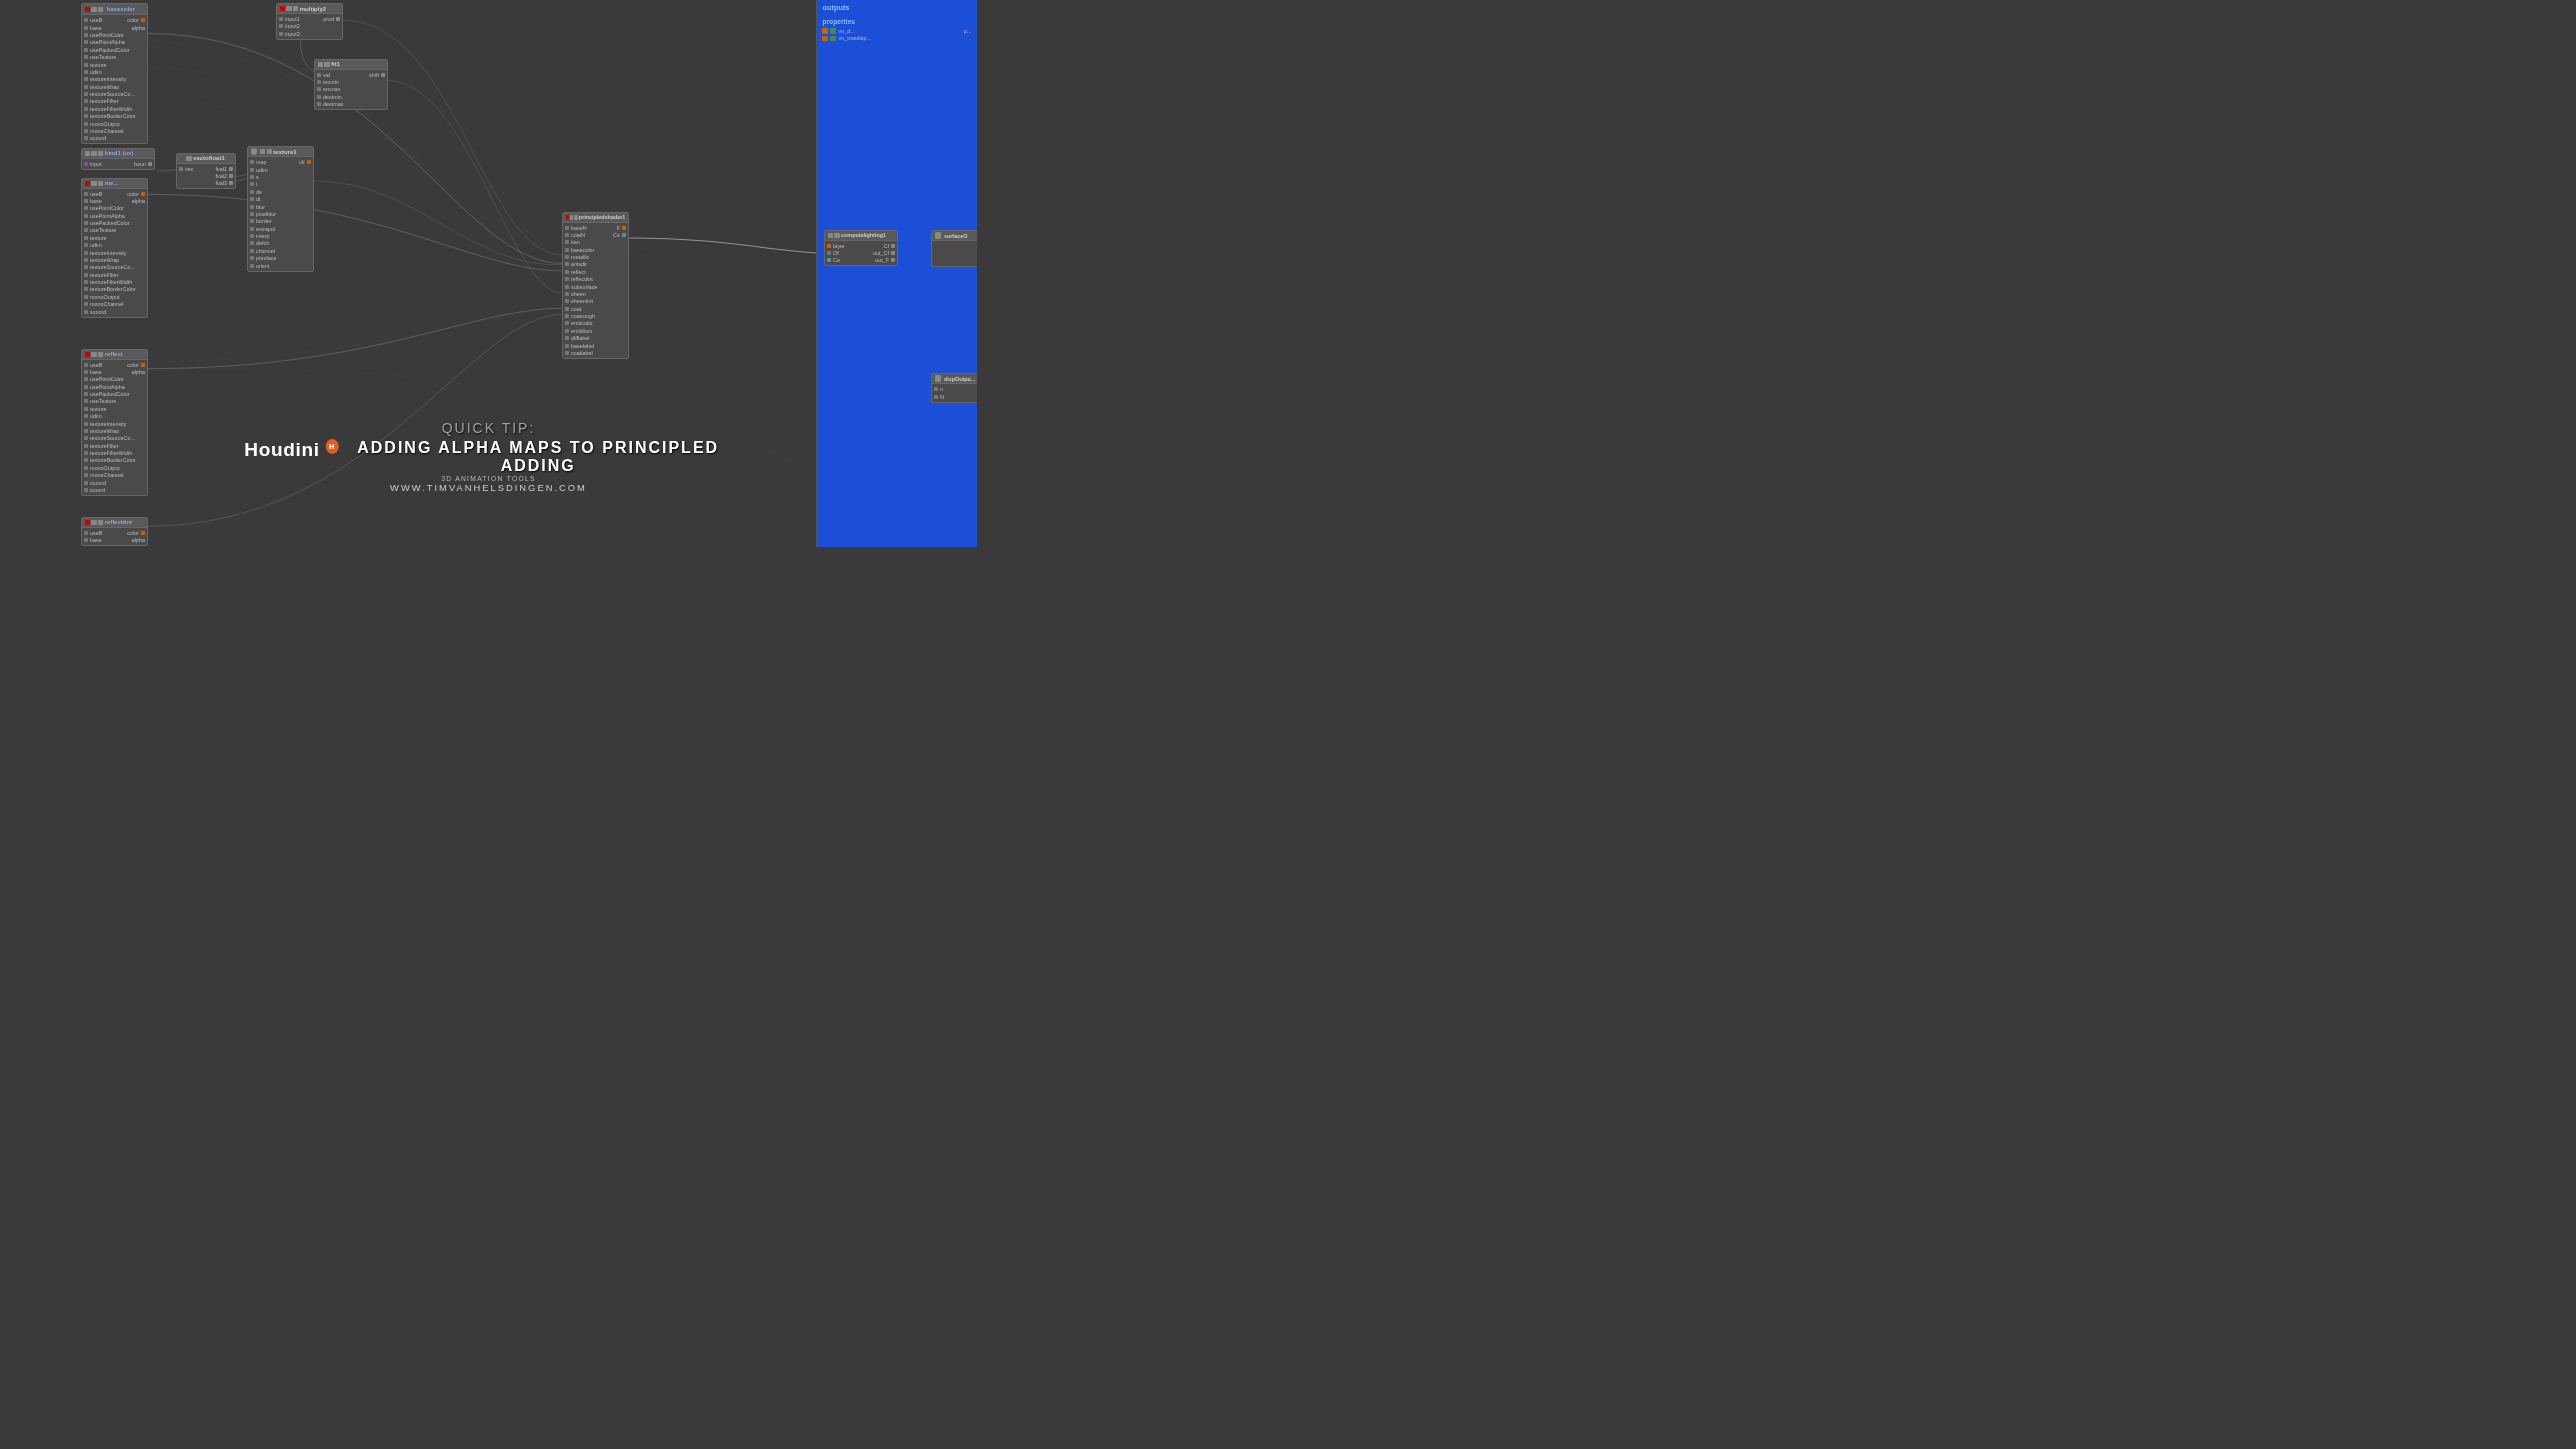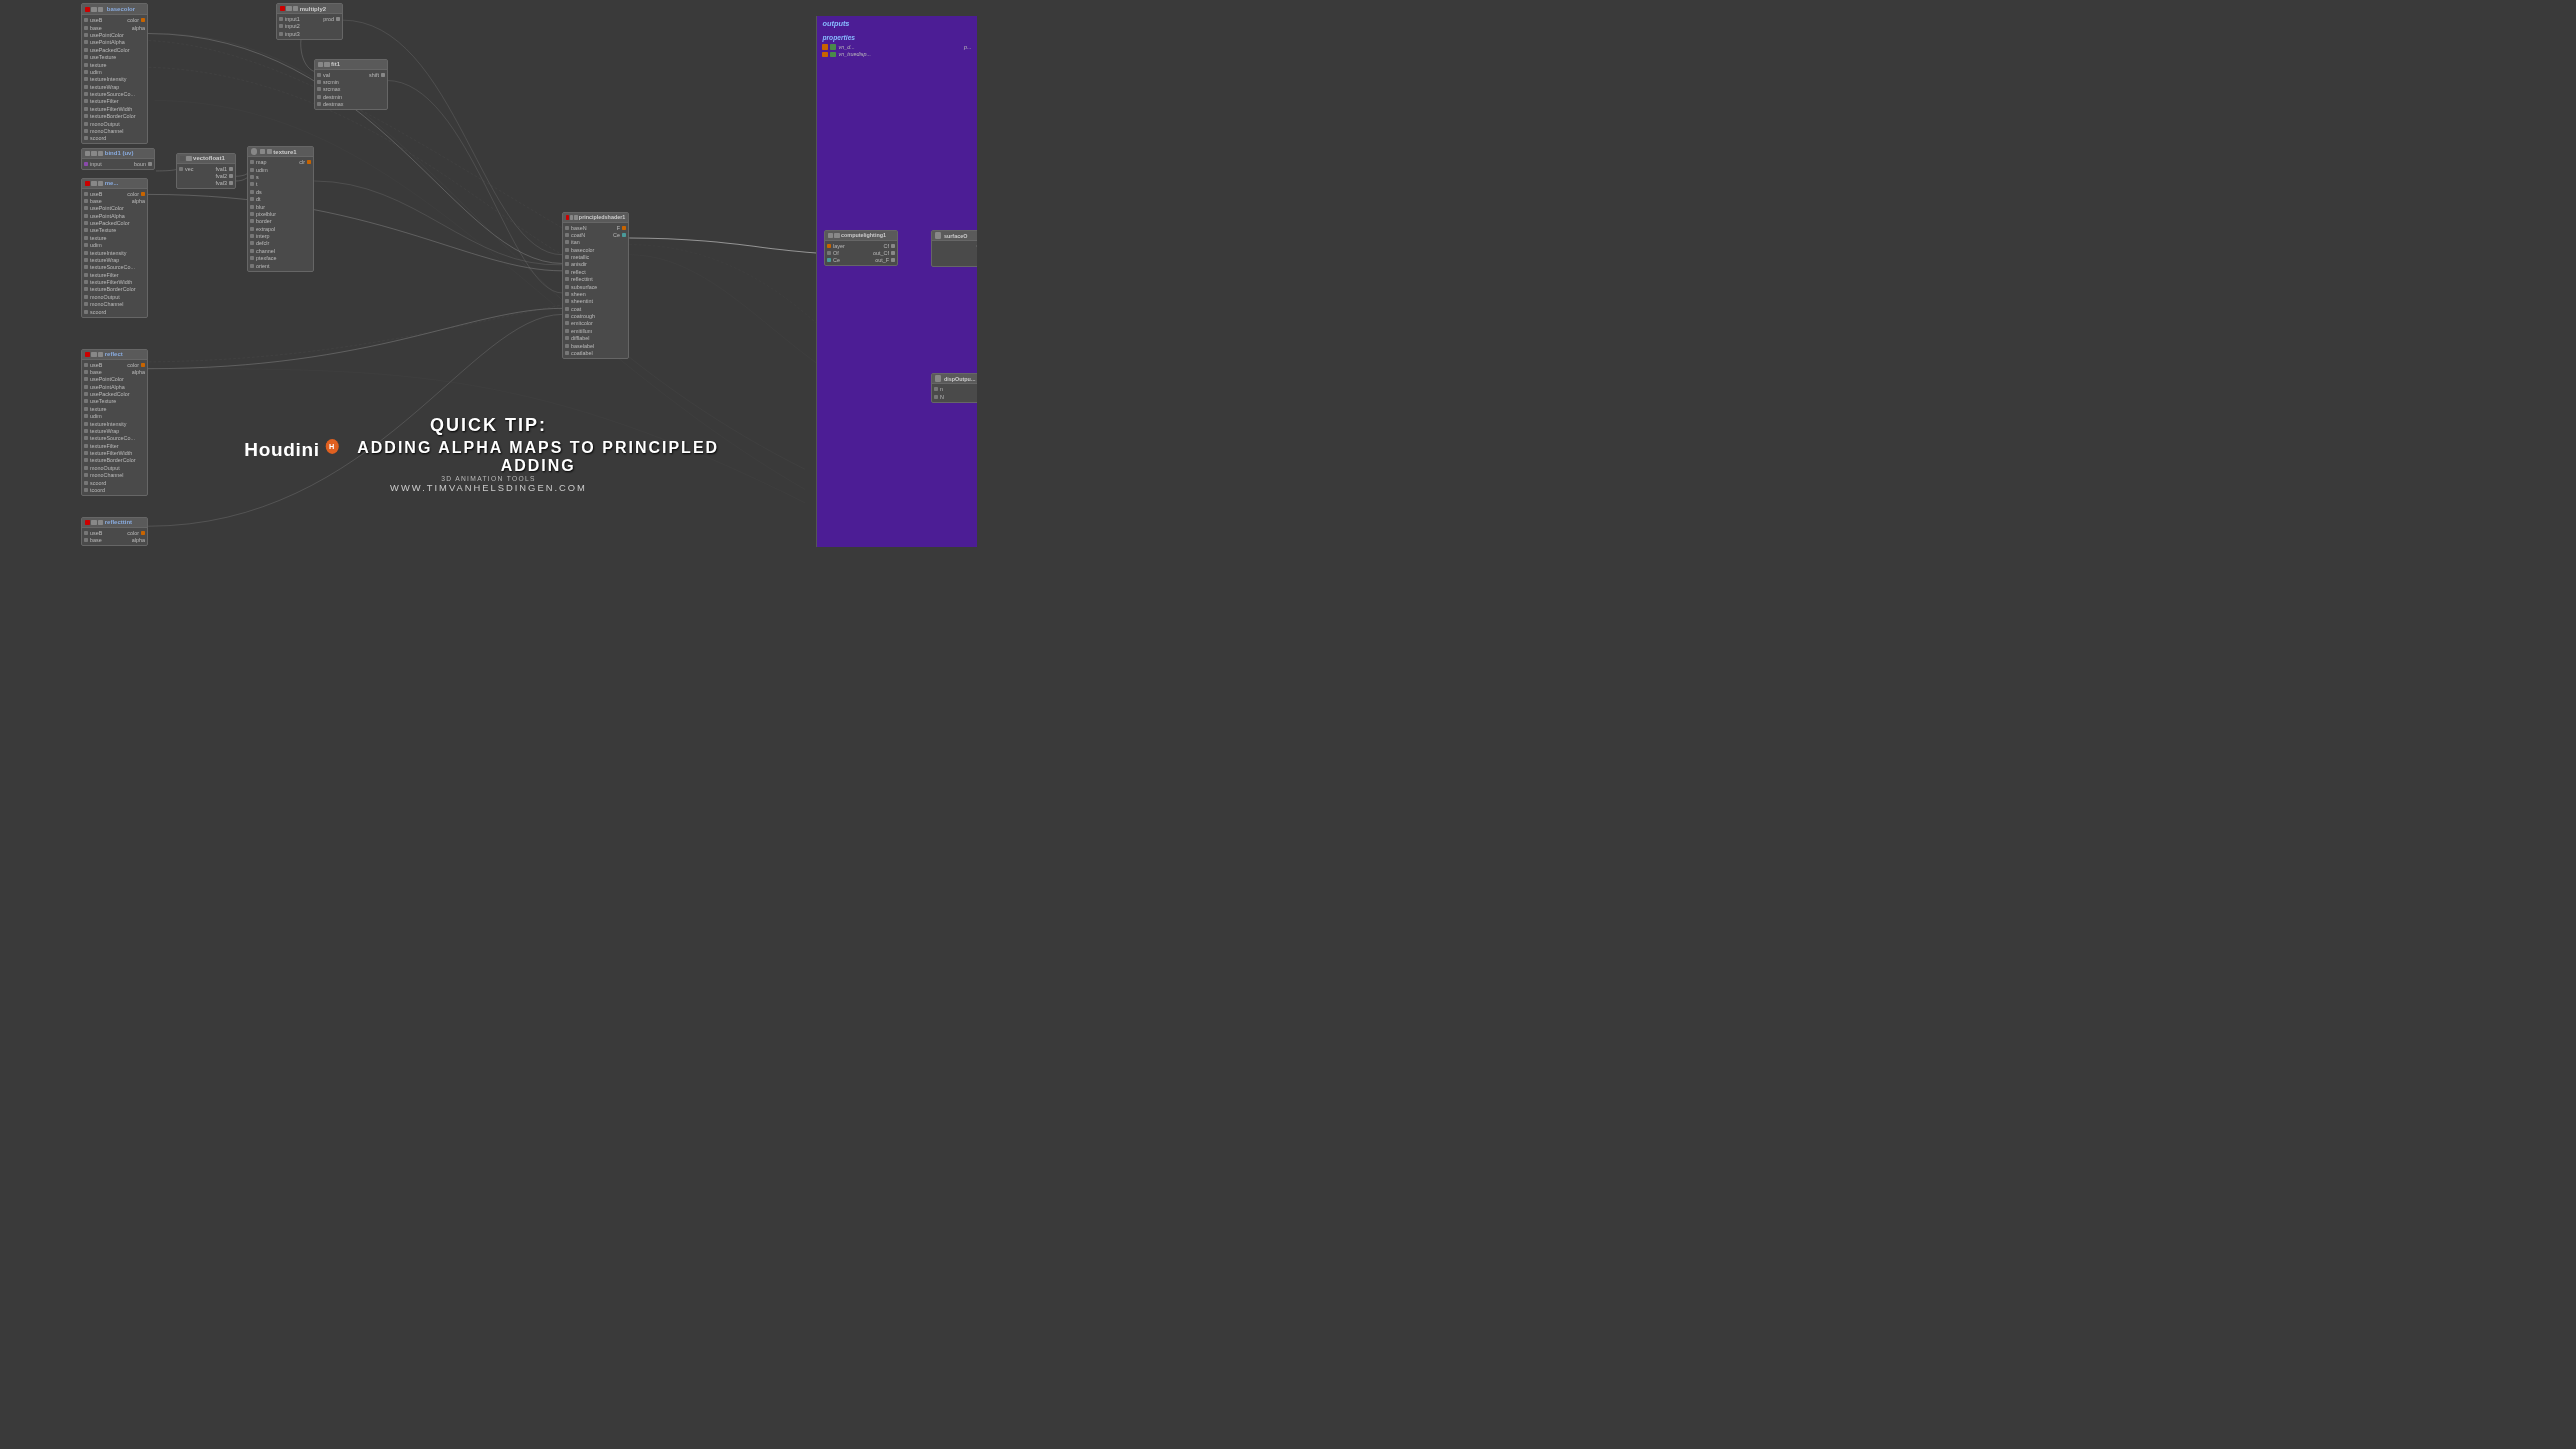--- a/index.html
+++ b/index.html
@@ -102,23 +102,23 @@
     .watermark {
       position: absolute;
       bottom: 54px;
       left: 50%;
       transform: translateX(-50%);
       text-align: center;
       z-index: 10;
       pointer-events: none;
     }
     .watermark-quicktip {
-      font-size: 18px;
-      font-weight: bold;
-      color: #ffffff;
+      font-size: 14px;
+      font-weight: normal;
+      color: #a3a3a3;
       letter-spacing: 2px;
       text-shadow: 0.7px 0.7px 2px #000;
     }
     .watermark-brand {
       display: flex;
       align-items: flex-start;
       justify-content: center;
       gap: 5.4px;
       margin-top: 2.7px;
     }
@@ -156,26 +156,25 @@
     .watermark-url {
       font-size: 9.4px;
       color: #ccc;
       letter-spacing: 2px;
       margin-top: 0;
     }
 
     .outputs-panel {
       position: absolute;
       right: 0;
-      top: 16px;
+      top: 0;
       width: 161px;
       height: 547px;
-      background: #4c1d95;
+      background: #1d4ed8;
       border-left: 0.7px solid #555;
-      font-style: italic;
     }
     .outputs-title {
       color: #88bbff;
       font-size: 7.4px;
       font-weight: bold;
       padding: 3.4px 5.4px;
     }
   </style>
 </head>
 <body>

